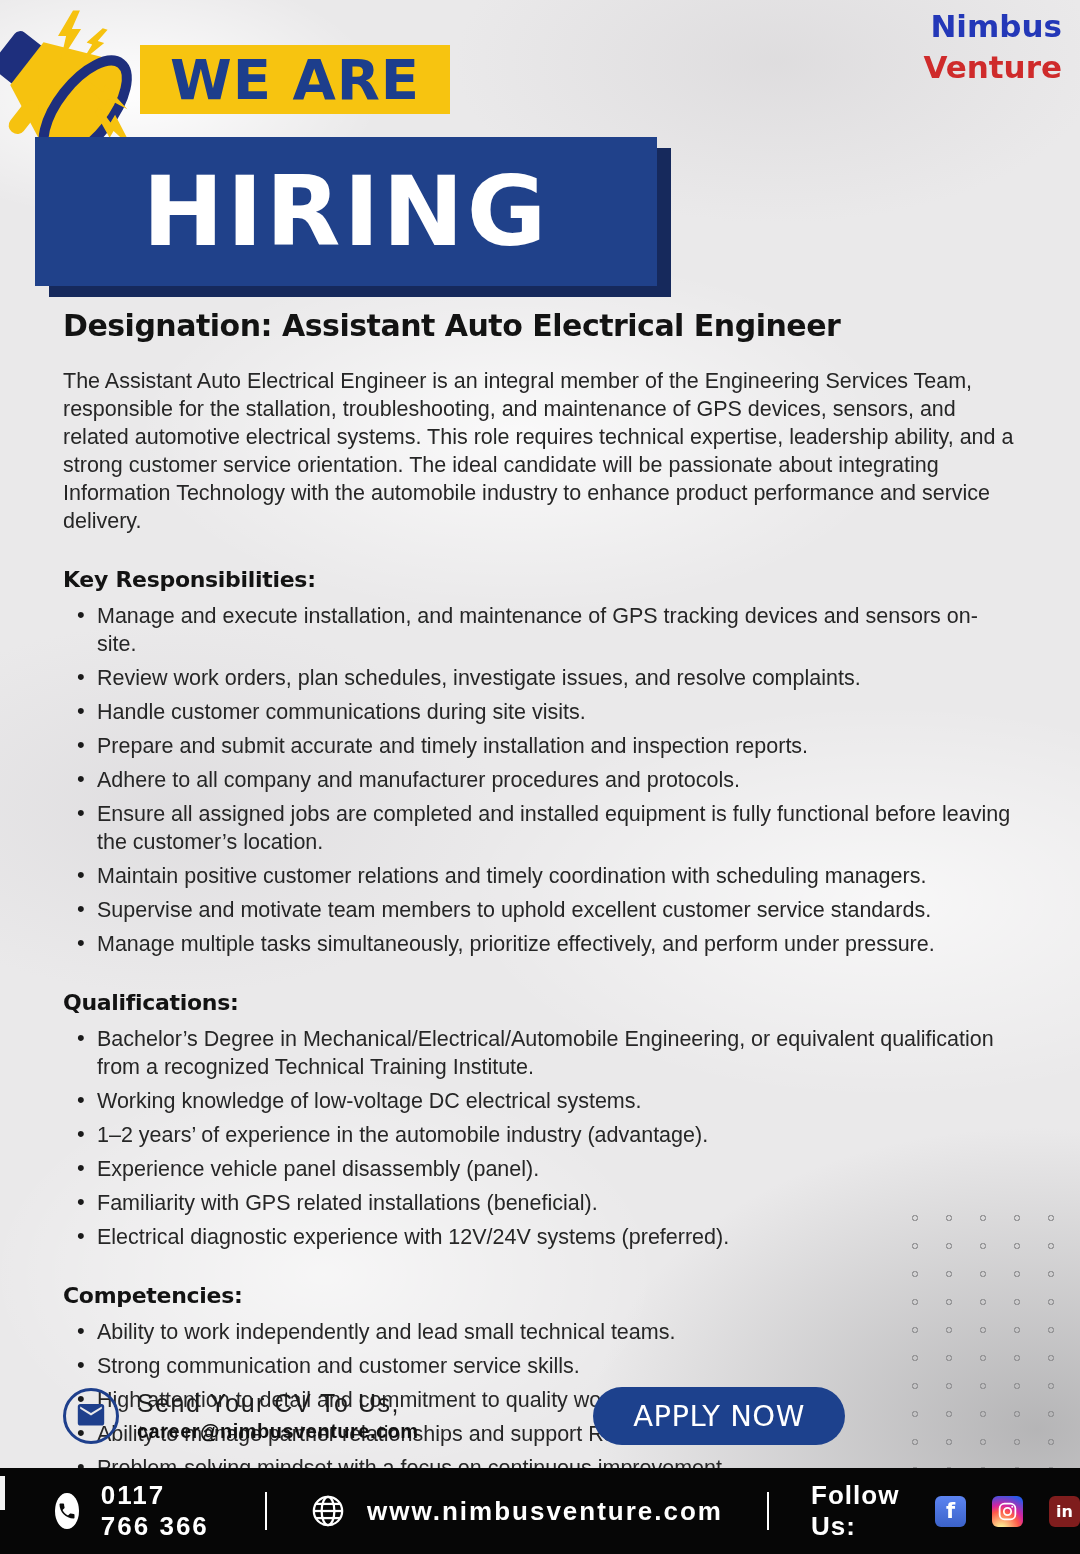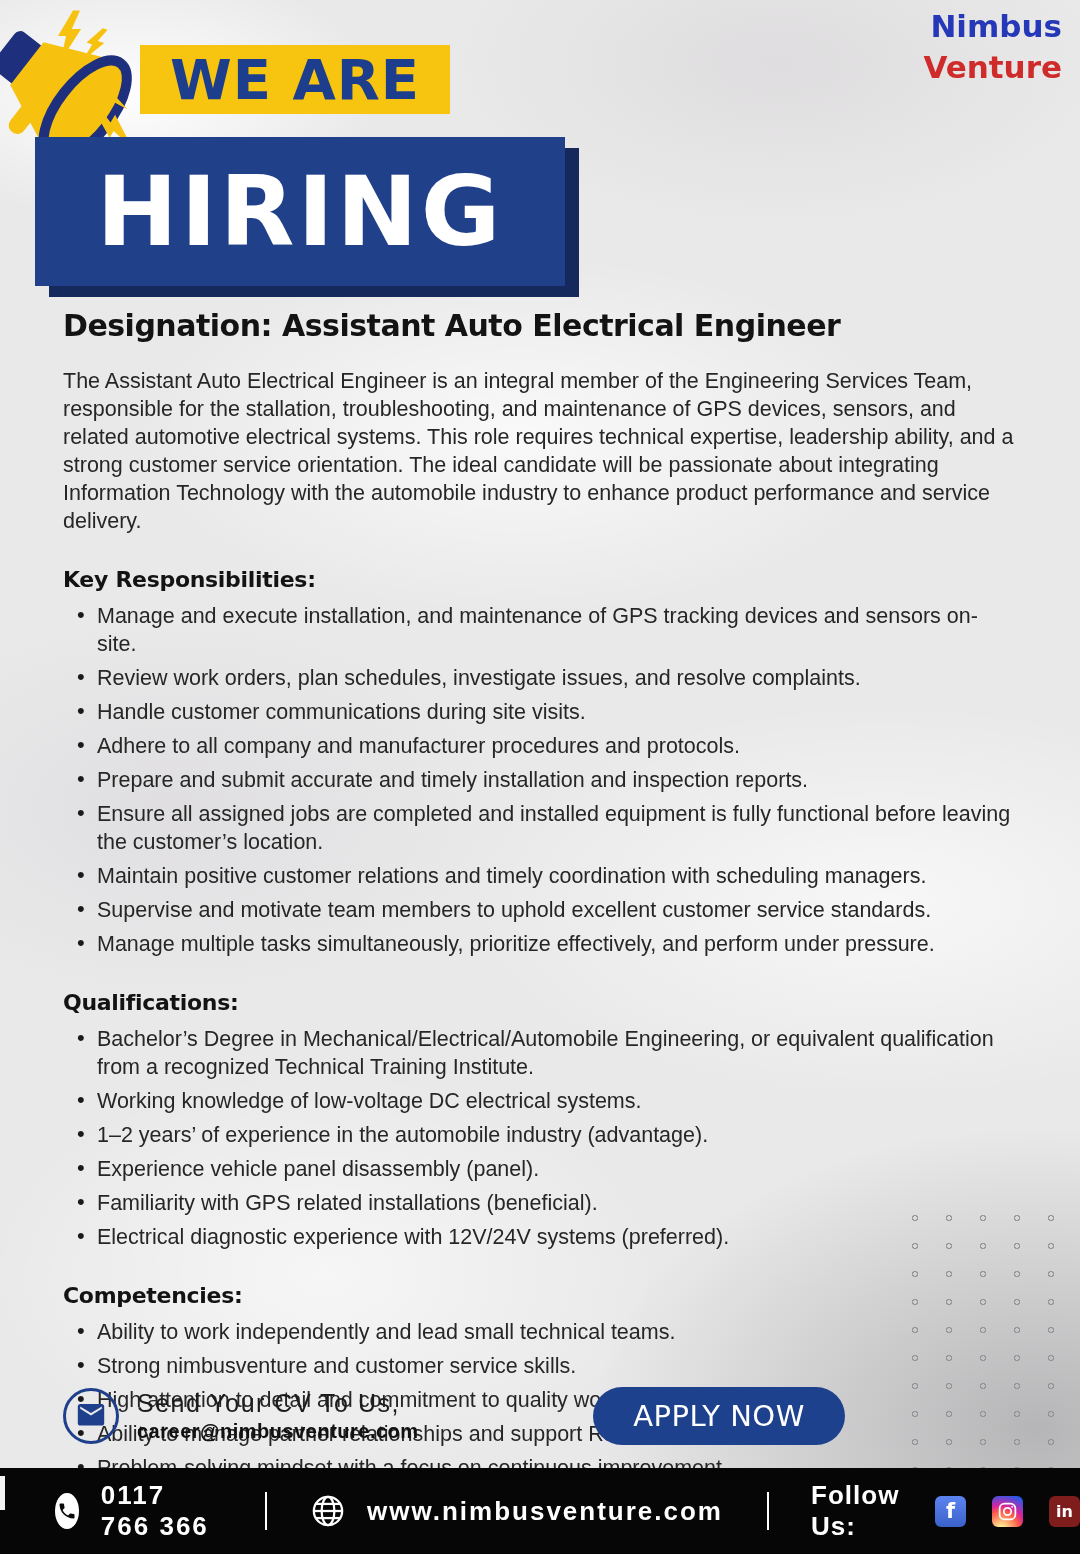--- a/index.html
+++ b/index.html
@@ -26,21 +26,21 @@
 
   .we-are-box {
     position:absolute; left:140px; top:45px; width:310px; height:69px;
     background:#f7c410; display:flex; align-items:center; justify-content:center;
   }
   .we-are-box span {
     font-family:"DejaVu Sans", sans-serif; font-weight:800; font-size:56px;
     color:#1d3e8c; letter-spacing:1px;
   }
   .hiring-box {
-    position:absolute; left:35px; top:137px; width:530px; height:149px;
+    position:absolute; left:35px; top:137px; width:622px; height:149px;
     background:#20418a; box-shadow:14px 11px 0 0 #16295c;
     display:flex; align-items:center; justify-content:center;
   }
   .hiring-box span {
     font-family:"DejaVu Sans", sans-serif; font-weight:800; font-size:97px;
     color:#ffffff; letter-spacing:3px; line-height:1;
   }
 
   .logo {
     position:absolute; right:18px; top:12px; text-align:right;
@@ -163,42 +163,42 @@
 
   <main class="content">
     <h1>Designation: Assistant Auto Electrical Engineer</h1>
     <p class="summary">The Assistant Auto Electrical Engineer is an integral member of the Engineering Services Team, responsible for the stallation, troubleshooting, and maintenance of GPS devices, sensors, and related automotive electrical systems. This role requires technical expertise, leadership ability, and a strong customer service orientation. The ideal candidate will be passionate about integrating Information Technology with the automobile industry to enhance product performance and service delivery.</p>
 
     <h2>Key Responsibilities:</h2>
     <ul>
       <li>Manage and execute installation, and maintenance of GPS tracking devices and sensors on-site.</li>
       <li>Review work orders, plan schedules, investigate issues, and resolve complaints.</li>
       <li>Handle customer communications during site visits.</li>
+      <li>Prepare and submit accurate and timely installation and inspection reports.</li>
       <li>Adhere to all company and manufacturer procedures and protocols.</li>
-      <li>Prepare and submit accurate and timely installation and inspection reports.</li>
       <li>Ensure all assigned jobs are completed and installed equipment is fully functional before leaving the customer’s location.</li>
       <li>Maintain positive customer relations and timely coordination with scheduling managers.</li>
       <li>Supervise and motivate team members to uphold excellent customer service standards.</li>
       <li>Manage multiple tasks simultaneously, prioritize effectively, and perform under pressure.</li>
     </ul>
 
     <h2>Qualifications:</h2>
     <ul>
       <li>Bachelor’s Degree in Mechanical/Electrical/Automobile Engineering, or equivalent qualification from a recognized Technical Training Institute.</li>
       <li>Working knowledge of low-voltage DC electrical systems.</li>
       <li>1–2 years’ of experience in the automobile industry (advantage).</li>
       <li>Experience vehicle panel disassembly (panel).</li>
       <li>Familiarity with GPS related installations (beneficial).</li>
       <li>Electrical diagnostic experience with 12V/24V systems (preferred).</li>
     </ul>
 
     <h2>Competencies:</h2>
     <ul>
       <li>Ability to work independently and lead small technical teams.</li>
-      <li>Strong nimbusventure and customer service skills.</li>
+      <li>Strong communication and customer service skills.</li>
       <li>High attention to detail and commitment to quality workmanship.</li>
       <li>Ability to manage partner relationships and support R&amp;D initiatives.</li>
       <li>Problem-solving mindset with a focus on continuous improvement.</li>
     </ul>
   </main>
 
   <div class="cta">
     <div class="mail-badge">
       <svg width="30" height="24" viewBox="0 0 24 20">
         <path d="M21 0H3C1.9 0 1 .9 1 2v14c0 1.1.9 2 2 2h18c1.1 0 2-.9 2-2V2c0-1.1-.9-2-2-2zm0 4l-9 5.5L3 4V2l9 5.5L21 2v2z" fill="#1e3f8c"></path>

